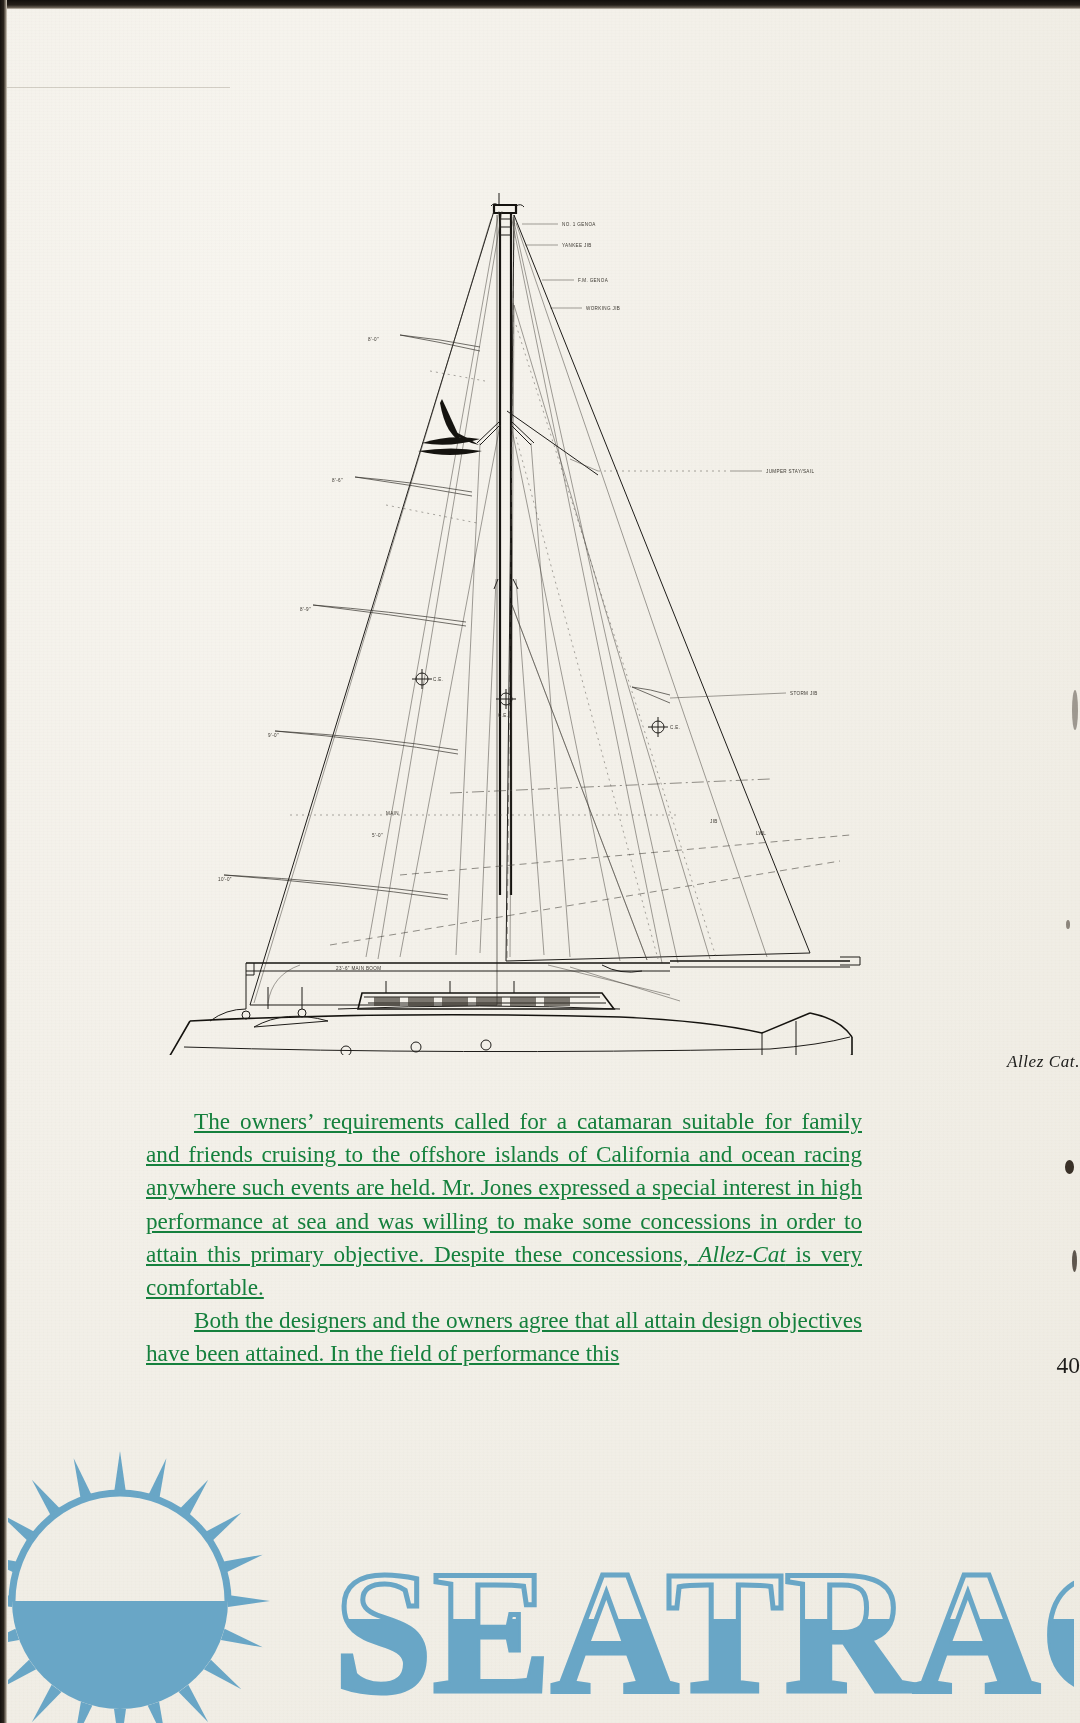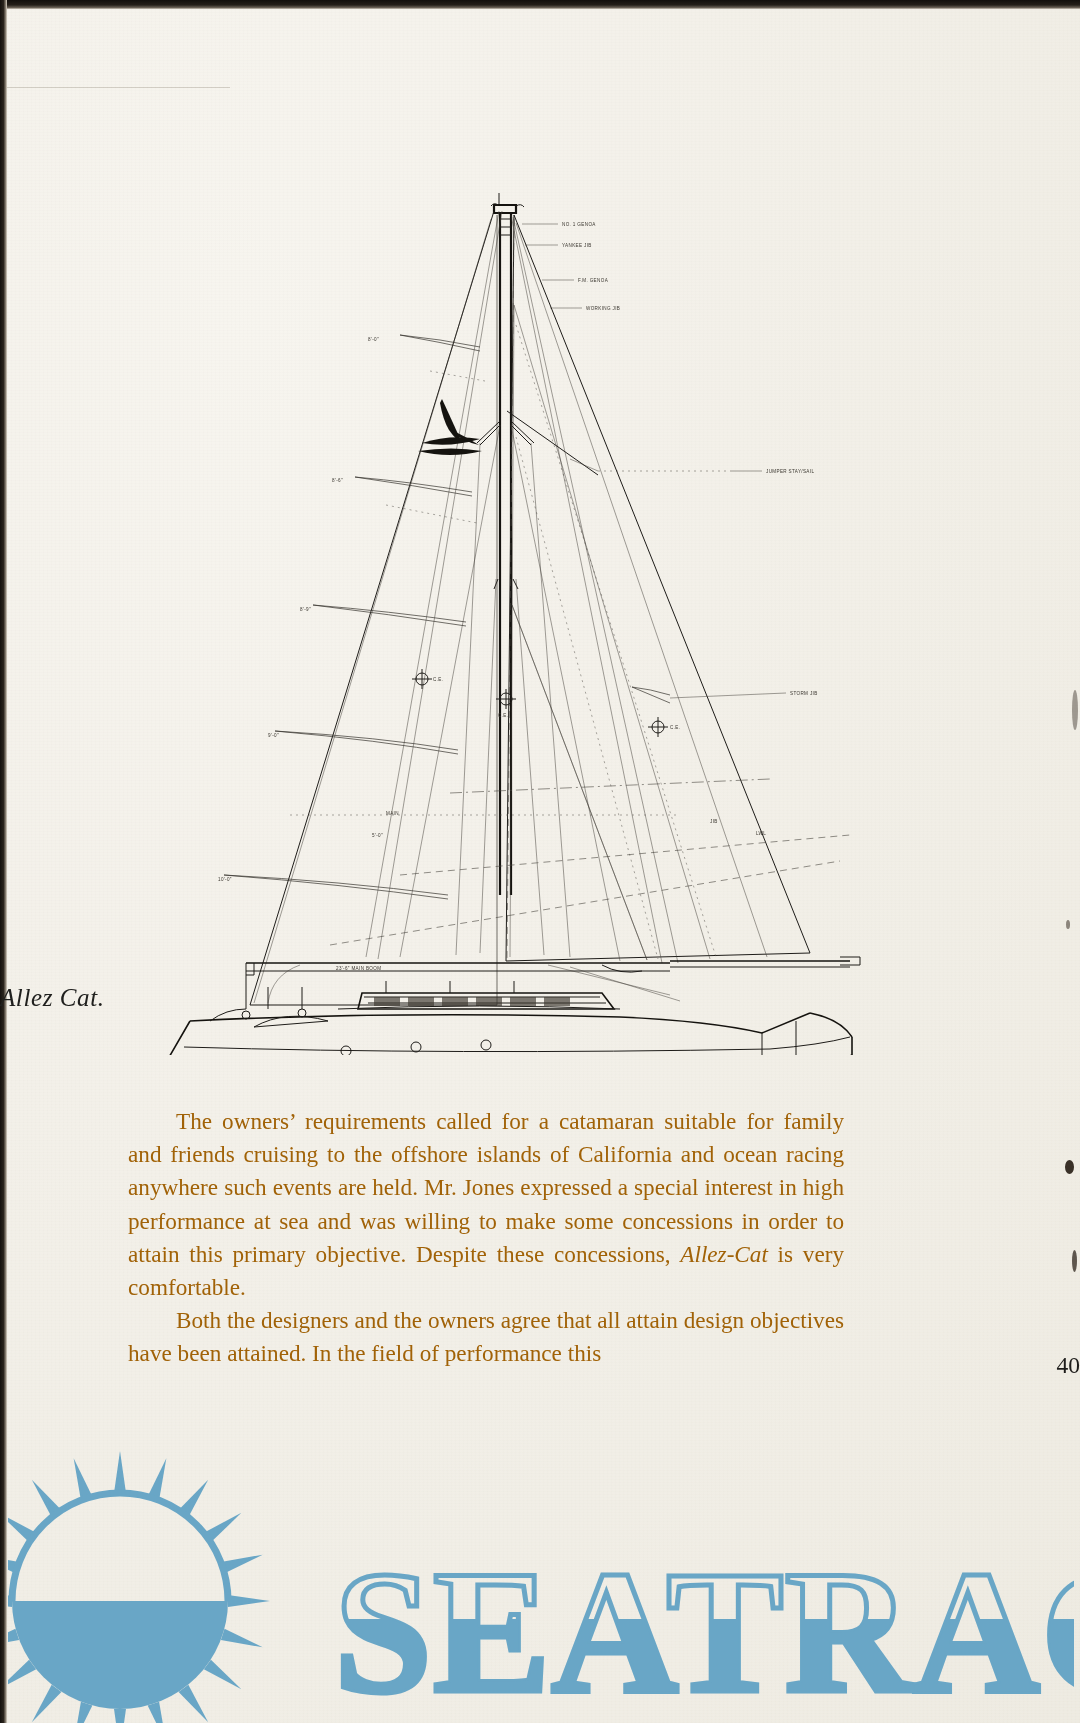--- a/index.html
+++ b/index.html
@@ -70,40 +70,41 @@
     top: 175px;
     width: 740px;
     height: 880px;
   }
   #plan svg { display: block; width: 100%; height: 100%; }
 
   
   #caption {
     position: absolute;
     left: 0; right: 0;
-    top: 984px;
-    text-align: left;
+    top: 1052px;
+    text-align: right;
     font-family: "Liberation Serif", serif;
     font-style: italic;
-    font-size: 25px;
+    font-size: 17px;
     letter-spacing: .6px;
     color: #20201e;
   }
 
   
   #body-text {
     position: absolute;
-    left: 128px;
+    left: 146px;
     top: 1105px;
     width: 716px;
-    color: #a16207;
+    color: #15803d;
     font-size: 23.2px;
     line-height: 33.2px;
     text-align: justify;
     text-justify: inter-word;
+    text-decoration: underline;
   }
   #body-text p {
     margin: 0;
     text-indent: 48px;
   }
   #body-text p + p { margin-top: 0; }
   .bookitalic { font-style: italic; }
 
   #page-number {
     position: absolute;

